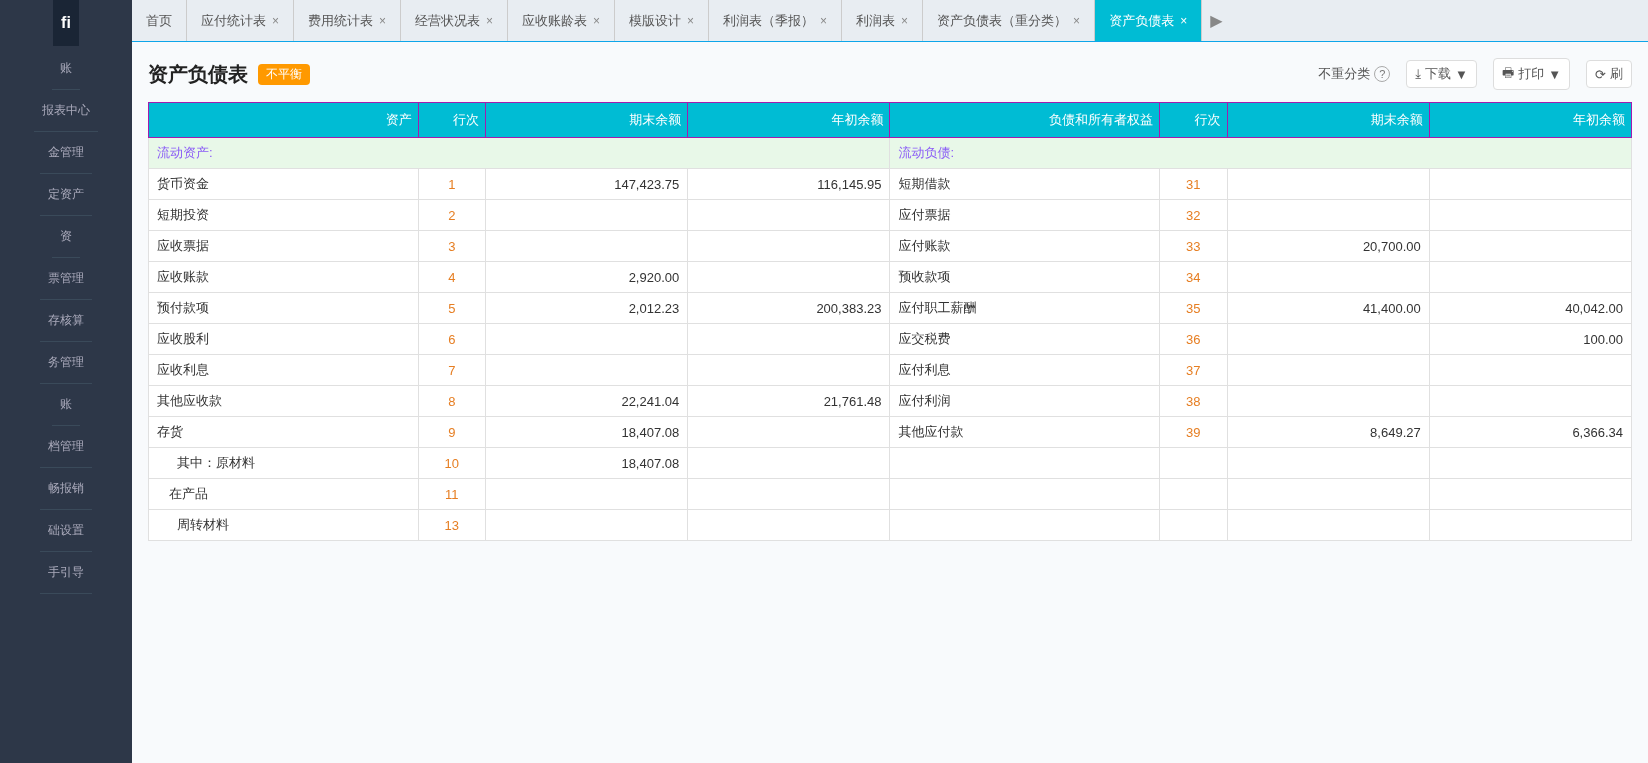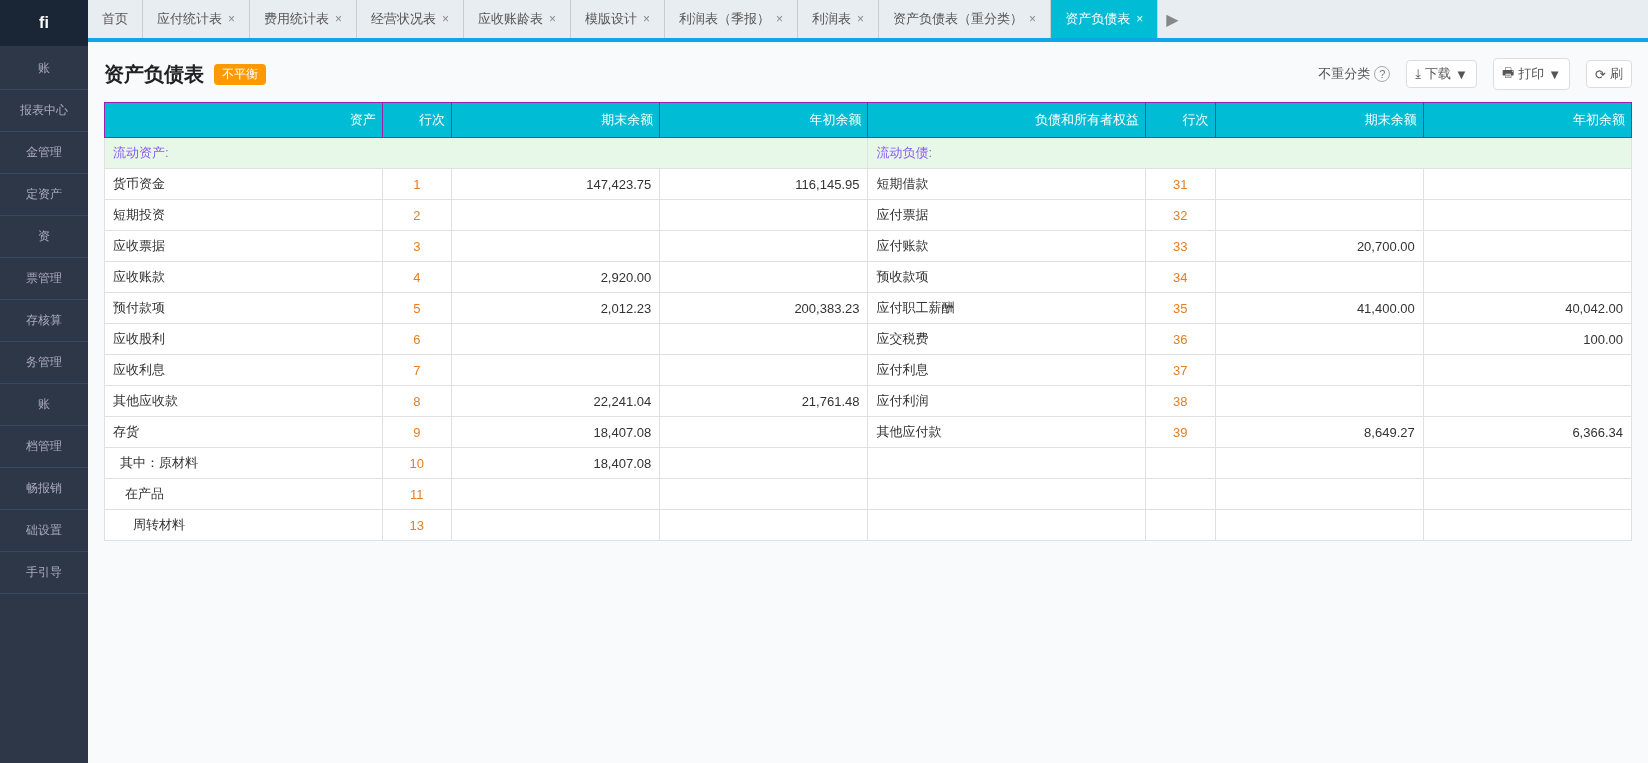--- a/index.html
+++ b/index.html
@@ -1,26 +1,27 @@
 <!DOCTYPE html>
 <html><head>
   <meta charset="utf-8">
   <style>
     * { margin: 0; padding: 0; box-sizing: border-box; }
     body { font-family: "Microsoft YaHei", "PingFang SC", sans-serif; font-size: 13px; background: #f0f2f5; display: flex; height: 763px; overflow: hidden; }
 
     
     .sidebar {
-      width: 88px;
+      width: 132px;
       background: #2d3748;
       color: #ccc;
       display: flex;
       flex-direction: column;
       flex-shrink: 0;
       height: 100%;
+      align-items: center;
     }
     .sidebar-item {
       padding: 12px 8px;
       text-align: center;
       font-size: 12px;
       color: #aab;
       cursor: pointer;
       border-bottom: 1px solid #3a4a5a;
     }
     .sidebar-top {
@@ -40,21 +41,21 @@
       flex-direction: column;
       overflow: hidden;
       background: #fff;
     }
 
     
     .tab-bar {
       display: flex;
       align-items: center;
       background: #e8edf2;
-      border-bottom: 4px solid #0ea5e9;
+      border-bottom: 1px solid #0ea5e9;
       overflow-x: auto;
       flex-shrink: 0;
       height: 42px;
     }
     .tab-bar::-webkit-scrollbar { height: 0; }
     .tab {
       display: flex;
       align-items: center;
       padding: 0 14px;
       height: 42px;
@@ -364,21 +365,21 @@
     <td style="">存货</td>
     <td class="row-num">9</td>
     <td class="text-right">18,407.08</td>
     <td class="text-right"></td>
     <td class="divider-col">其他应付款</td>
     <td class="row-num">39</td>
     <td class="text-right">8,649.27</td>
     <td class="text-right">6,366.34</td>
   </tr>
           <tr class="sub-row">
-    <td style="padding-left:15px;">其中：原材料</td>
+    <td style="padding-left:28px;">其中：原材料</td>
     <td class="row-num">10</td>
     <td class="text-right">18,407.08</td>
     <td class="text-right"></td>
     <td class="divider-col"></td>
     <td class="row-num"></td>
     <td class="text-right"></td>
     <td class="text-right"></td>
   </tr>
           <tr class="sub-row">
     <td style="padding-left:20px;">在产品</td>

